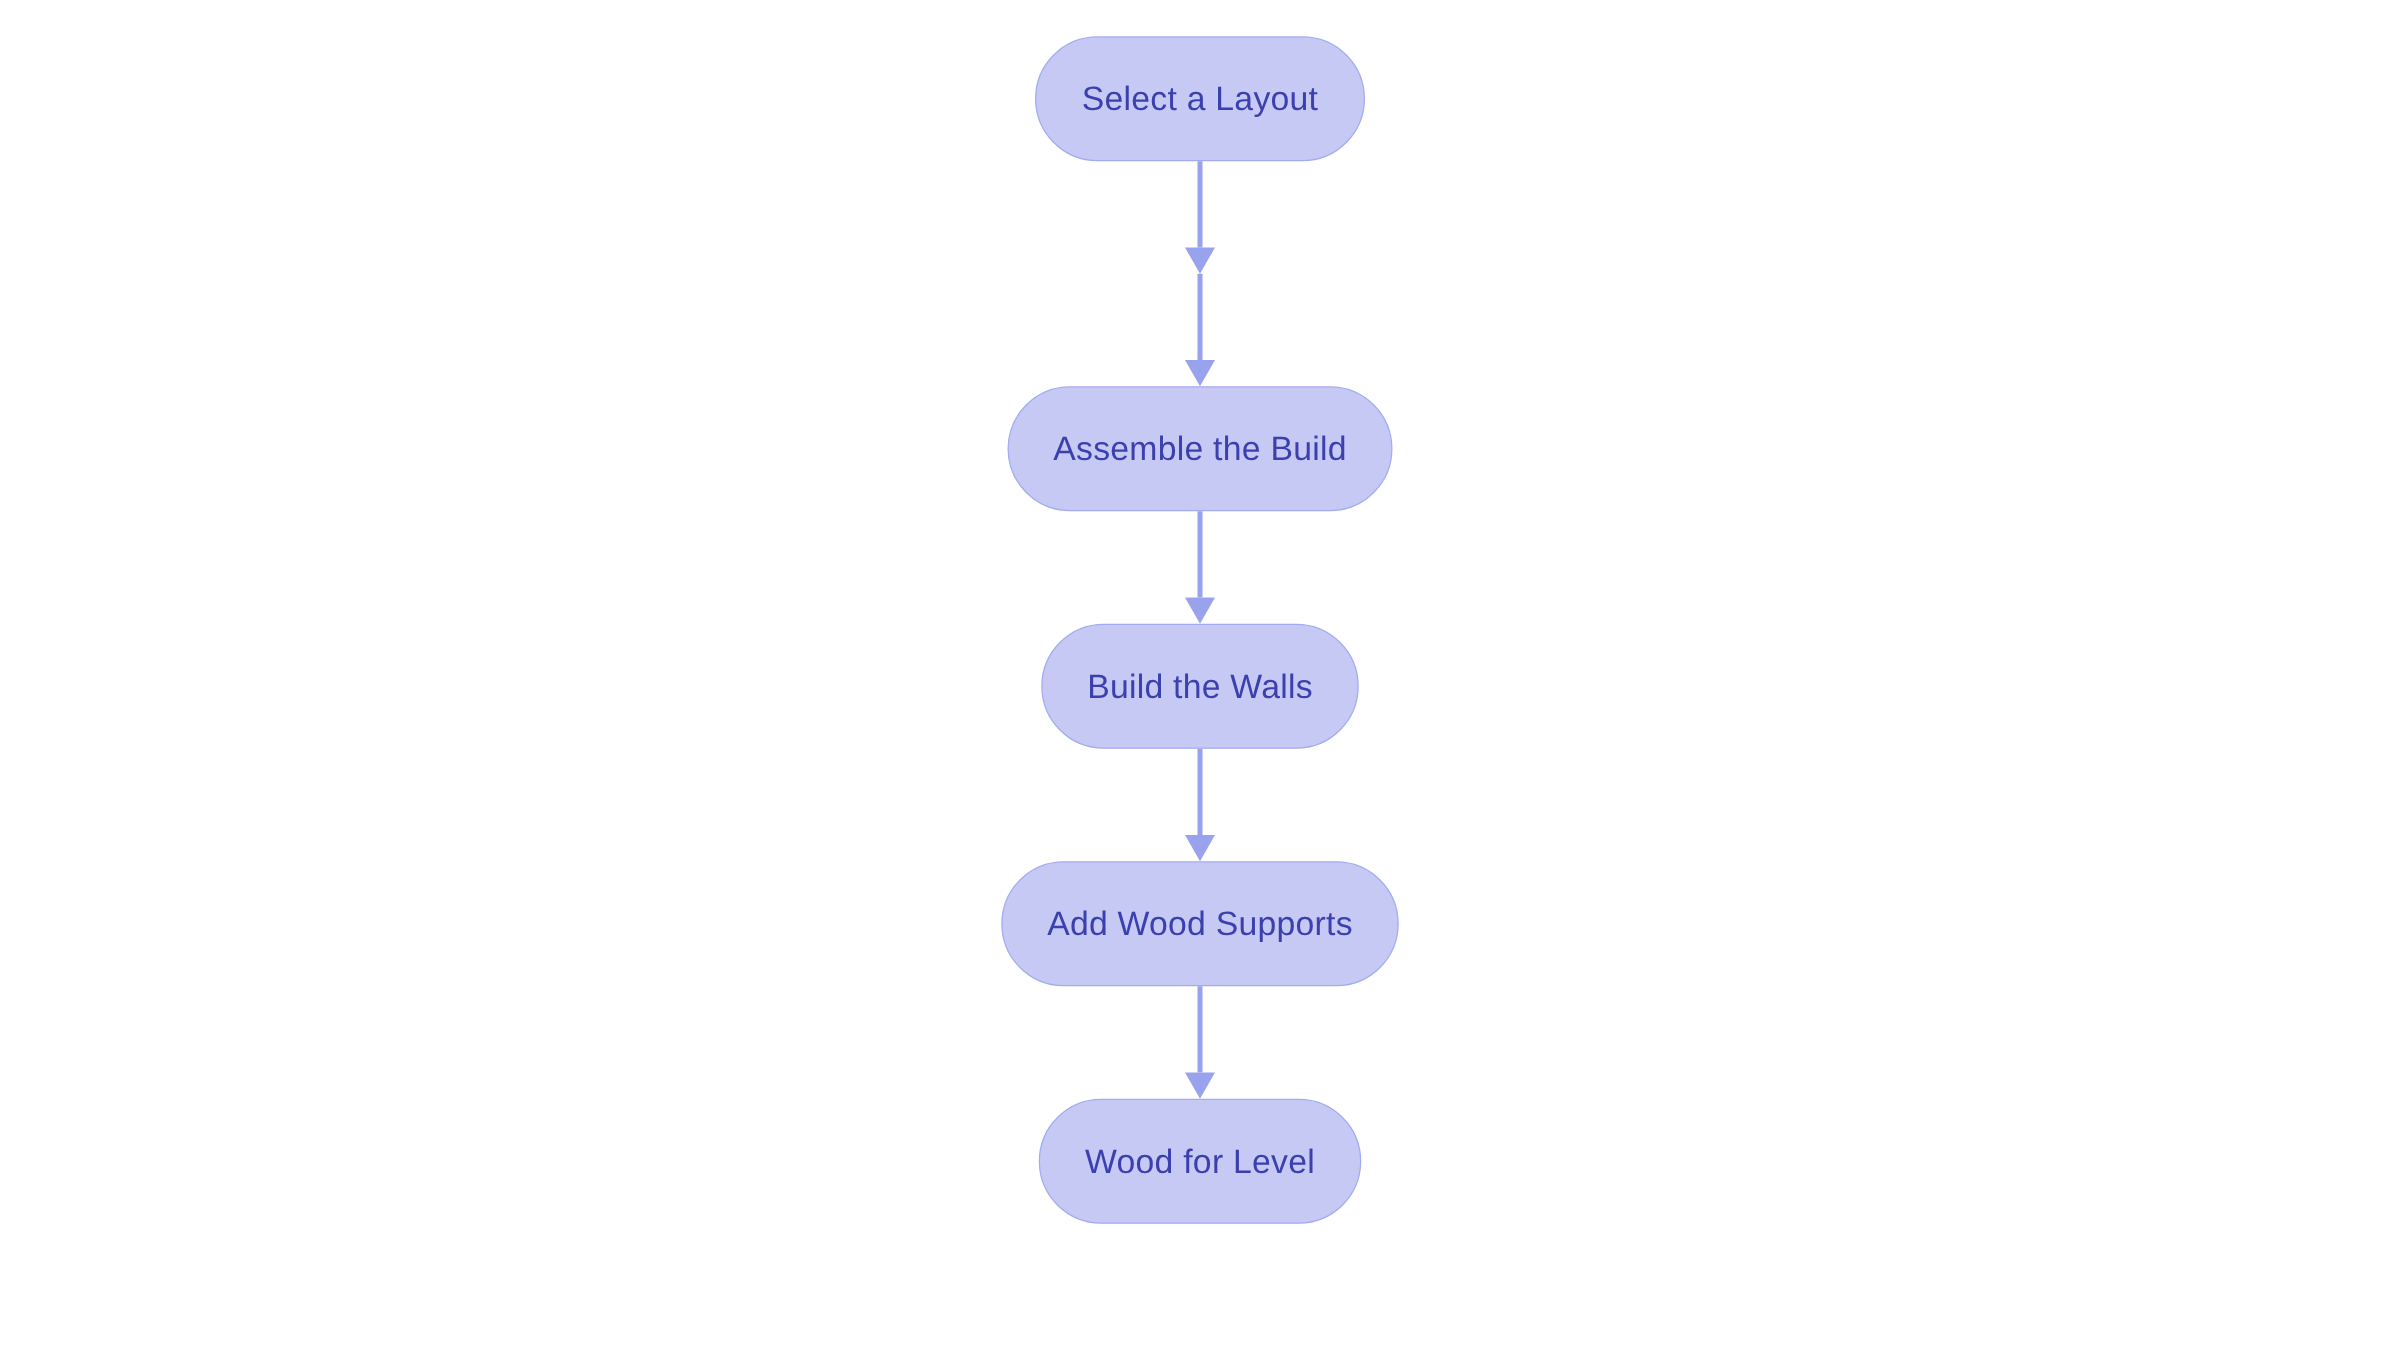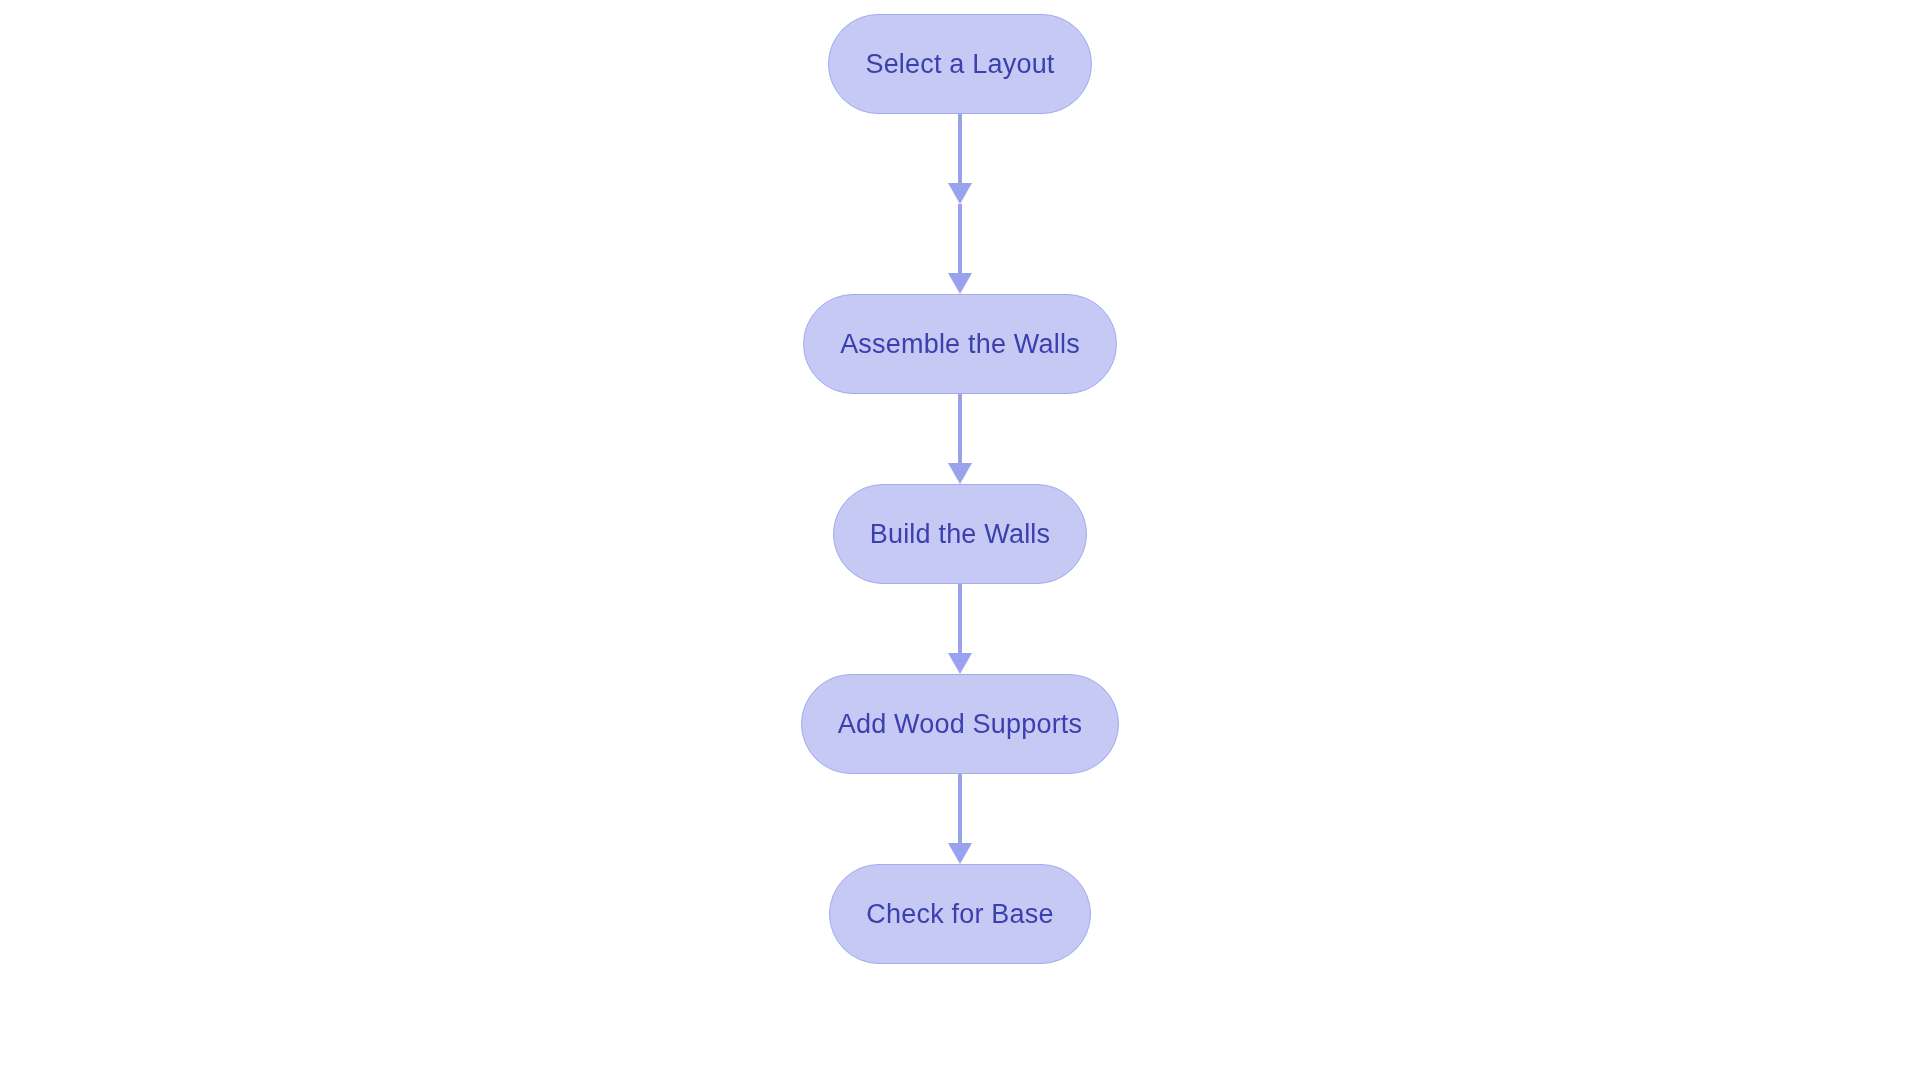--- a/index.html
+++ b/index.html
@@ -17,21 +17,21 @@
     overflow: hidden;
     font-family: "Liberation Sans", sans-serif;
   }
   .canvas {
     position: relative;
     width: 1920px;
     height: 1083px;
     display: flex;
     flex-direction: column;
     align-items: center;
-    padding-top: 14px;
+    padding-top: 29px;
   }
   .flow-node {
     height: 100px;
     min-width: 228px;
     padding: 0 36px;
     background: var(--node-fill);
     border: 1.5px solid var(--node-border);
     border-radius: 50px;
     display: flex;
     align-items: center;
@@ -80,21 +80,21 @@
     <div class="arrow-head"></div>
   </div>
 
 
   <div class="connector">
     <div class="arrow-line"></div>
     <div class="arrow-head"></div>
   </div>
 
   <div class="flow-node">
-    <span class="flow-node-label">Assemble the Walls</span>
+    <span class="flow-node-label">Assemble the Build</span>
   </div>
 
   <div class="connector">
     <div class="arrow-line"></div>
     <div class="arrow-head"></div>
   </div>
 
   <div class="flow-node">
     <span class="flow-node-label">Build the Walls</span>
   </div>
@@ -107,16 +107,16 @@
   <div class="flow-node">
     <span class="flow-node-label">Add Wood Supports</span>
   </div>
 
   <div class="connector">
     <div class="arrow-line"></div>
     <div class="arrow-head"></div>
   </div>
 
   <div class="flow-node">
-    <span class="flow-node-label">Check for Base</span>
+    <span class="flow-node-label">Wood for Level</span>
   </div>
 
 </div>
 
 </body></html>

